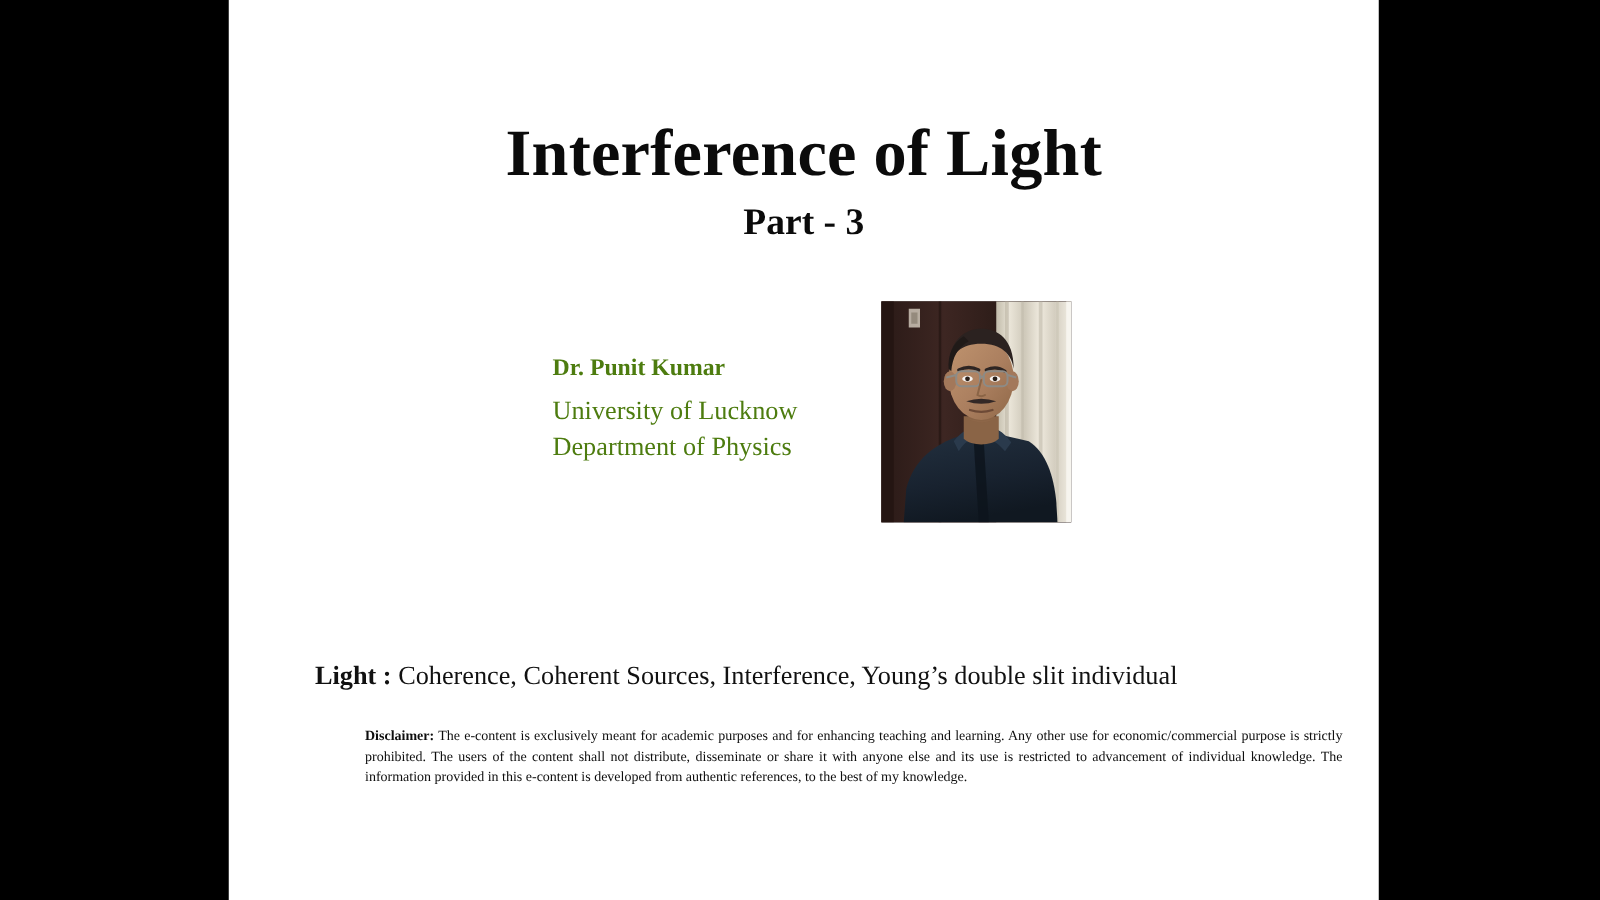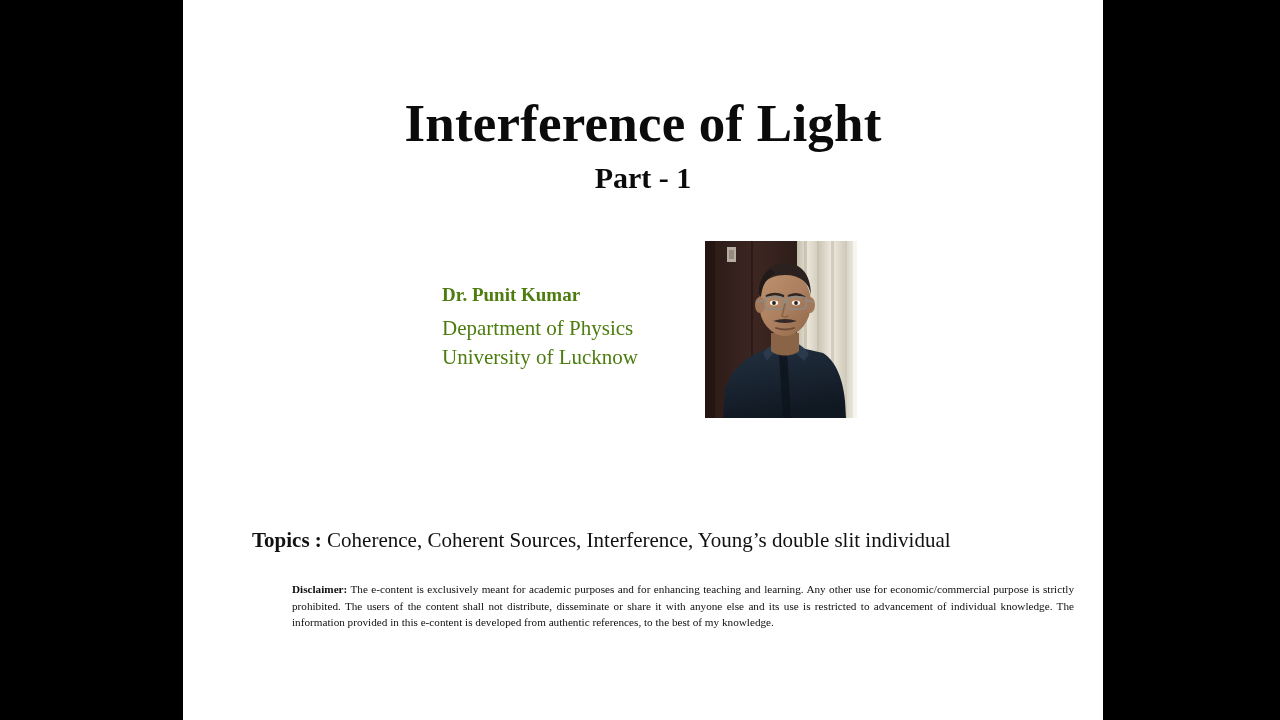--- a/index.html
+++ b/index.html
@@ -149,28 +149,28 @@
 
 <div id="screen">
 
   <div class="bar bar-left"></div>
   <div class="bar bar-right"></div>
 
   <div id="slide">
 
     <div id="title-block">
       <div id="main-title">Interference of Light</div>
-      <div id="subtitle">Part - 1</div>
+      <div id="subtitle">Part - 3</div>
     </div>
 
     <div id="author-block">
       <div id="author-name">Dr. Punit Kumar</div>
       <div id="affiliation">
+        <div class="affiliation-line">University of Lucknow</div>
         <div class="affiliation-line">Department of Physics</div>
-        <div class="affiliation-line">University of Lucknow</div>
       </div>
     </div>
 
     <div id="portrait">
       <svg width="152" height="177" viewBox="0 0 152 177">
         <defs>
           <linearGradient id="doorGrad" x1="0" y1="0" x2="1" y2="0">
             <stop offset="0%" stop-color="#2a1a17"></stop>
             <stop offset="55%" stop-color="#3d2622"></stop>
             <stop offset="100%" stop-color="#2e1d19"></stop>
@@ -248,21 +248,21 @@
 
         <path d="M 68 80 q 12 -4 24 0 q -12 4 -24 0 Z" fill="#332826"></path>
 
         <path d="M 71 87 q 9 3 18 0" stroke="#6d4a36" stroke-width="1.8" fill="none" stroke-linecap="round"></path>
 
         <path d="M 66 92 q 14 7 28 0 q -14 10 -28 0 Z" fill="#8f6749" opacity="0.5"></path>
       </svg>
     </div>
 
     <div id="topics-line">
-      <span id="topics-label">Topics :</span><span id="topics-value"> Coherence, Coherent Sources, Interference, Young’s double slit individual</span>
+      <span id="topics-label">Light :</span><span id="topics-value"> Coherence, Coherent Sources, Interference, Young’s double slit individual</span>
     </div>
 
     <div id="disclaimer">
       <span id="disclaimer-label">Disclaimer:</span><span id="disclaimer-body"> The e-content is exclusively meant for academic purposes and for enhancing teaching and learning. Any other use for economic/commercial purpose is strictly prohibited. The users of the content shall not distribute, disseminate or share it with anyone else and its use is restricted to advancement of individual knowledge. The information provided in this e-content is developed from authentic references, to the best of my knowledge.</span>
     </div>
 
   </div>
 </div>
 
 </body></html>

